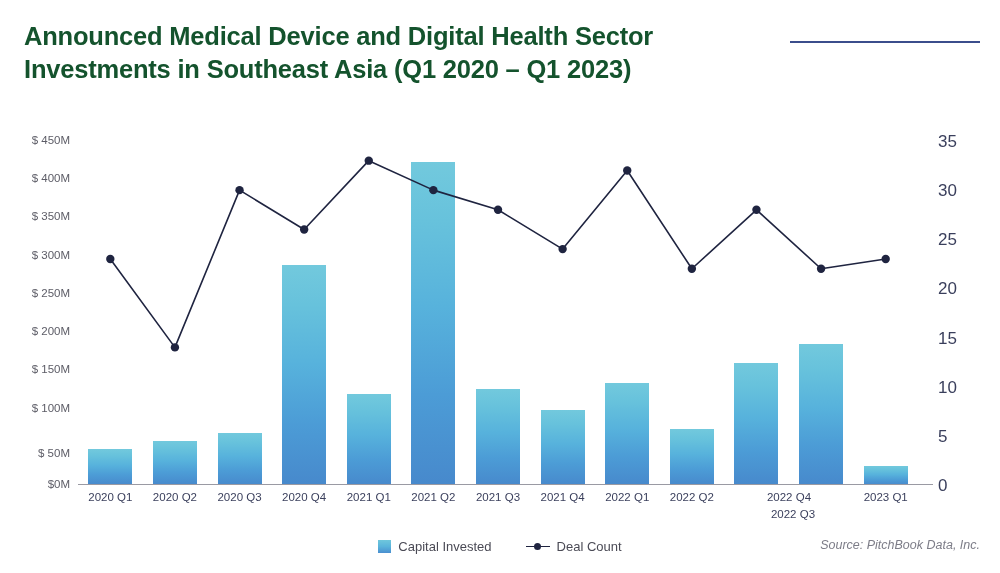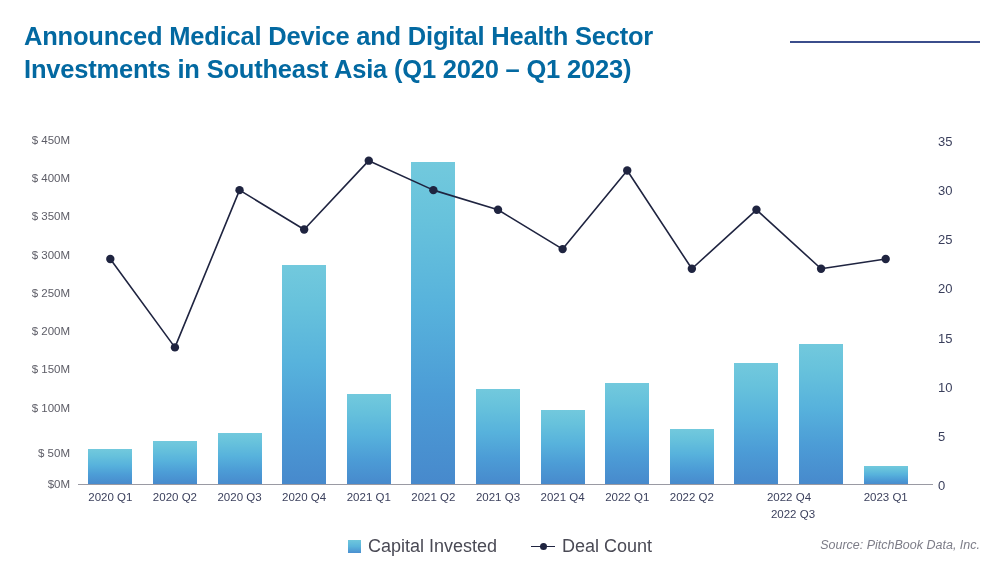--- a/index.html
+++ b/index.html
@@ -12,21 +12,21 @@
     position:relative;
     -webkit-font-smoothing:antialiased;
   }
   
   #header{
     position:absolute;left:0;top:0;width:1000px;height:105px;
   }
   #chart-title{
     position:absolute;left:24px;top:20px;width:770px;
     font-size:25.5px;font-weight:bold;line-height:1.30;
-    color:#0369a1;letter-spacing:-0.2px;
+    color:#14532d;letter-spacing:-0.2px;
   }
   #title-rule{
     position:absolute;left:790px;top:41px;width:190px;height:0;
     border-top:2px solid #3B4E8C;
   }
   
   #plot{
     position:absolute;
     left:78px;top:141px;width:840px;height:344px;
   }
@@ -43,21 +43,21 @@
     font-size:11.5px;color:#5c5c66;line-height:1;
     transform:translateY(-50%);
     white-space:nowrap;
   }
   
   #y-axis-right{
     position:absolute;left:938px;top:131px;width:60px;height:364px;
   }
   .ytick-r{
     position:absolute;left:0;width:46px;text-align:left;
-    font-size:13px;color:#3A3F5C;line-height:1;
+    font-size:17px;color:#3A3F5C;line-height:1;
     transform:translateY(-50%);
     white-space:nowrap;
   }
   
   .bar-slot{
     position:absolute;bottom:0;top:0;
   }
   .bar{
     position:absolute;bottom:0;left:50%;transform:translateX(-50%);
     width:44px;
@@ -91,21 +91,21 @@
   .legend-line{
     width:24px;height:13px;display:inline-block;position:relative;
   }
   .legend-line .ll{
     position:absolute;left:0;top:6px;width:24px;height:1.6px;background:#1F2440;
   }
   .legend-line .ld{
     position:absolute;left:8.5px;top:3.2px;width:7px;height:7px;border-radius:50%;background:#1F2440;
   }
   .legend-label{
-    font-size:18px;color:#4a4a55;line-height:1;white-space:nowrap;
+    font-size:13px;color:#4a4a55;line-height:1;white-space:nowrap;
   }
   
   #source{
     position:absolute;right:20px;top:538px;
     font-size:12.5px;font-style:italic;color:#7d7d88;
     white-space:nowrap;
   }
 </style>
 </head>
 <body>

